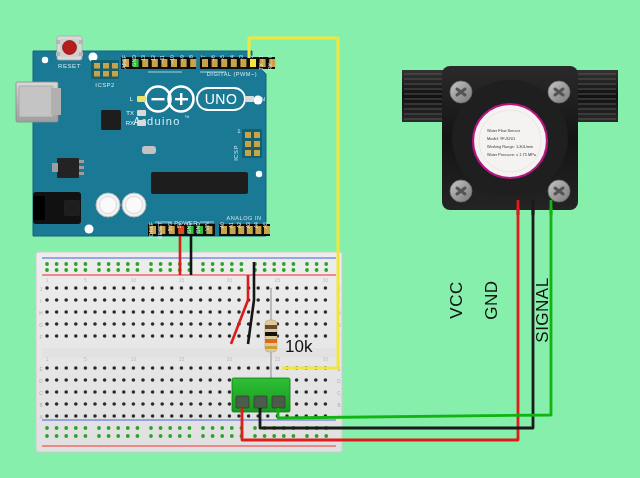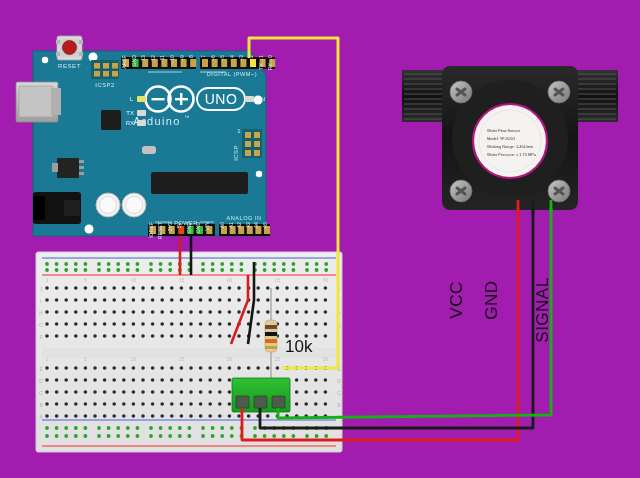--- a/index.html
+++ b/index.html
@@ -1,18 +1,18 @@
 <!DOCTYPE html>
 <html><head>
 <meta charset="utf-8">
 <style>
   html,body{margin:0;padding:0;background:#ffffff;}
   body{width:640px;height:478px;overflow:hidden;
        font-family:"Liberation Sans",sans-serif;}
-  #stage{position:relative;width:640px;height:478px;background:#a21caf;}
+  #stage{position:relative;width:640px;height:478px;background:#86efac;}
   svg{display:block;}
   .lbl{font-family:"Liberation Sans",sans-serif;}
 </style>
 </head>
 <body>
 
 <div id="stage">
 <svg id="scene" width="640" height="478" viewBox="0 0 640 478">
 
   <defs>

